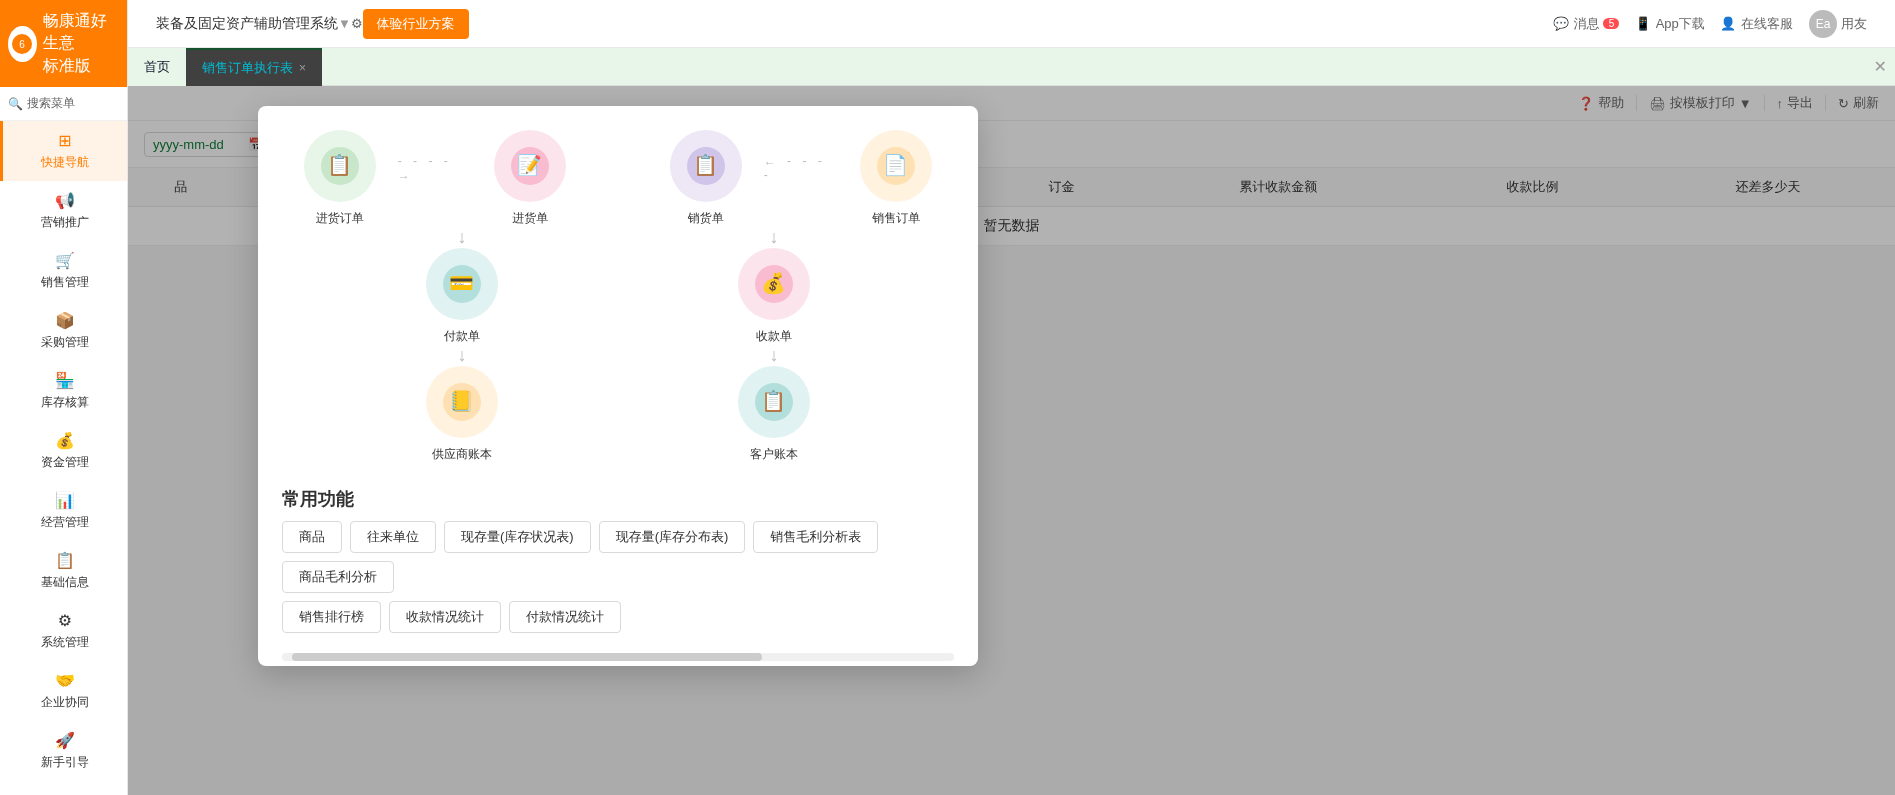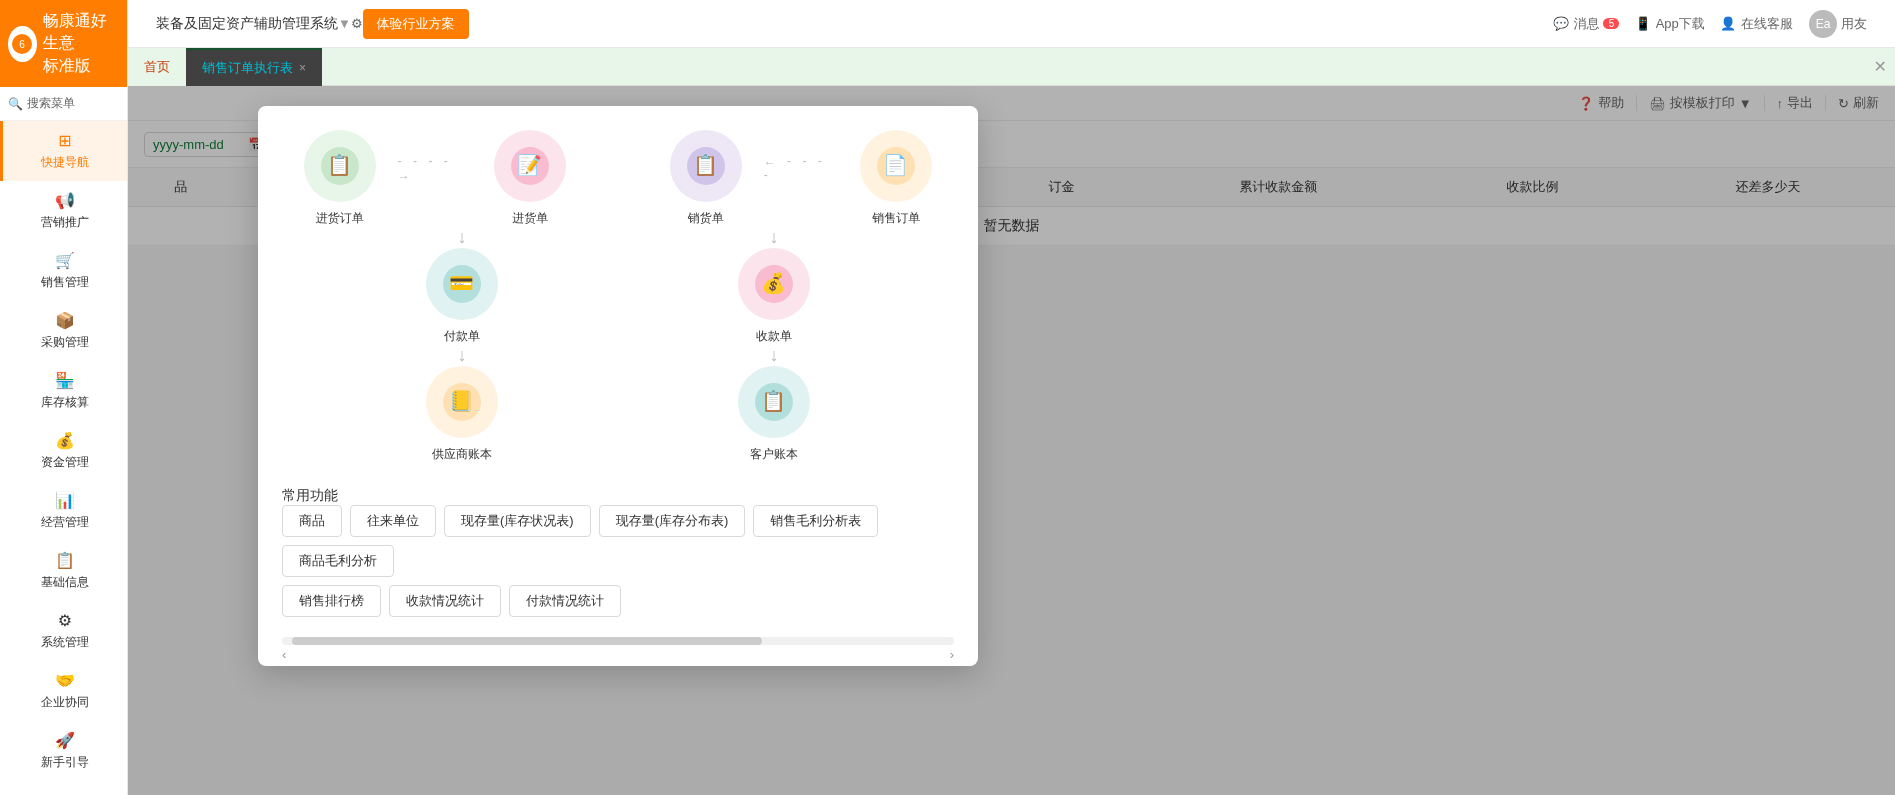--- a/index.html
+++ b/index.html
@@ -29,21 +29,21 @@
     .top-bar-actions { margin-left: auto; display: flex; align-items: center; gap: 16px; color: #666; font-size: 13px; }
     .top-bar-btn { display: flex; align-items: center; gap: 4px; cursor: pointer; }
     .badge { background: #ff4d4f; color: #fff; border-radius: 10px; font-size: 10px; padding: 0 5px; min-width: 16px; text-align: center; }
     .btn-experience { background: #ff7d00; color: #fff; border: none; border-radius: 4px; padding: 6px 14px; cursor: pointer; font-size: 13px; }
     .gear-btn { cursor: pointer; color: #666; }
     .dropdown-arrow { color: #999; }
 
     
     .tabs-bar { background: #e8f5e9; height: 38px; display: flex; align-items: center; padding: 0; border-bottom: 1px solid #ddd; }
     .tab { padding: 0 16px; height: 38px; display: flex; align-items: center; cursor: pointer; font-size: 13px; gap: 6px; background: #e8f5e9; color: #333; }
-    .tab.home { color: #c2410c; justify-content: flex-end; }
+    .tab.home { color: #0f172a; justify-content: flex-end; }
     .tab.active { background: #404040; border-top: 2px solid #14532d; color: #00bcd4; justify-content: space-between; }
     .tab-close { color: #999; font-size: 12px; cursor: pointer; }
     .close-all { margin-left: auto; margin-right: 8px; color: #999; cursor: pointer; font-size: 16px; }
 
     
     .page-area { flex: 1; overflow: hidden; position: relative; background: #f5f5f5; }
 
     
     .page-toolbar { background: #fff; padding: 8px 16px; display: flex; align-items: center; gap: 12px; border-bottom: 1px solid #eee; }
     .toolbar-btn { display: flex; align-items: center; gap: 4px; color: #666; cursor: pointer; font-size: 13px; }
@@ -74,21 +74,21 @@
     .flow-circle.red { background: #fce4ec; }
     .flow-circle.purple { background: #ede7f6; }
     .flow-circle.orange { background: #fff3e0; }
     .flow-circle.teal { background: #e0f2f1; }
     .flow-label { font-size: 12px; color: #333; text-align: center; }
 
     .arrow-dashed { display: flex; align-items: center; color: #bbb; font-size: 12px; padding-bottom: 30px; }
 
     
     .common-funcs { padding: 8px 0 0; }
-    .common-title { font-size: 14px; color: #333; font-weight: 400; }
+    .common-title { font-size: 18px; color: #333; margin-bottom: 10px; font-weight: 700; }
     .func-buttons { display: flex; flex-wrap: wrap; gap: 8px; }
     .func-btn { border: 1px solid #d9d9d9; border-radius: 4px; padding: 6px 16px; background: #fff; cursor: pointer; font-size: 13px; color: #333; }
 
     
     .modal-scroll { overflow-x: auto; padding: 4px 0; }
     .scroll-track { height: 8px; background: #f0f0f0; border-radius: 4px; position: relative; }
     .scroll-thumb { height: 8px; background: #ccc; border-radius: 4px; width: 70%; margin-left: 10px; }
 
     
     .avatar { width: 28px; height: 28px; border-radius: 50%; background: #e0e0e0; display: flex; align-items: center; justify-content: center; color: #666; font-size: 12px; overflow: hidden; }

